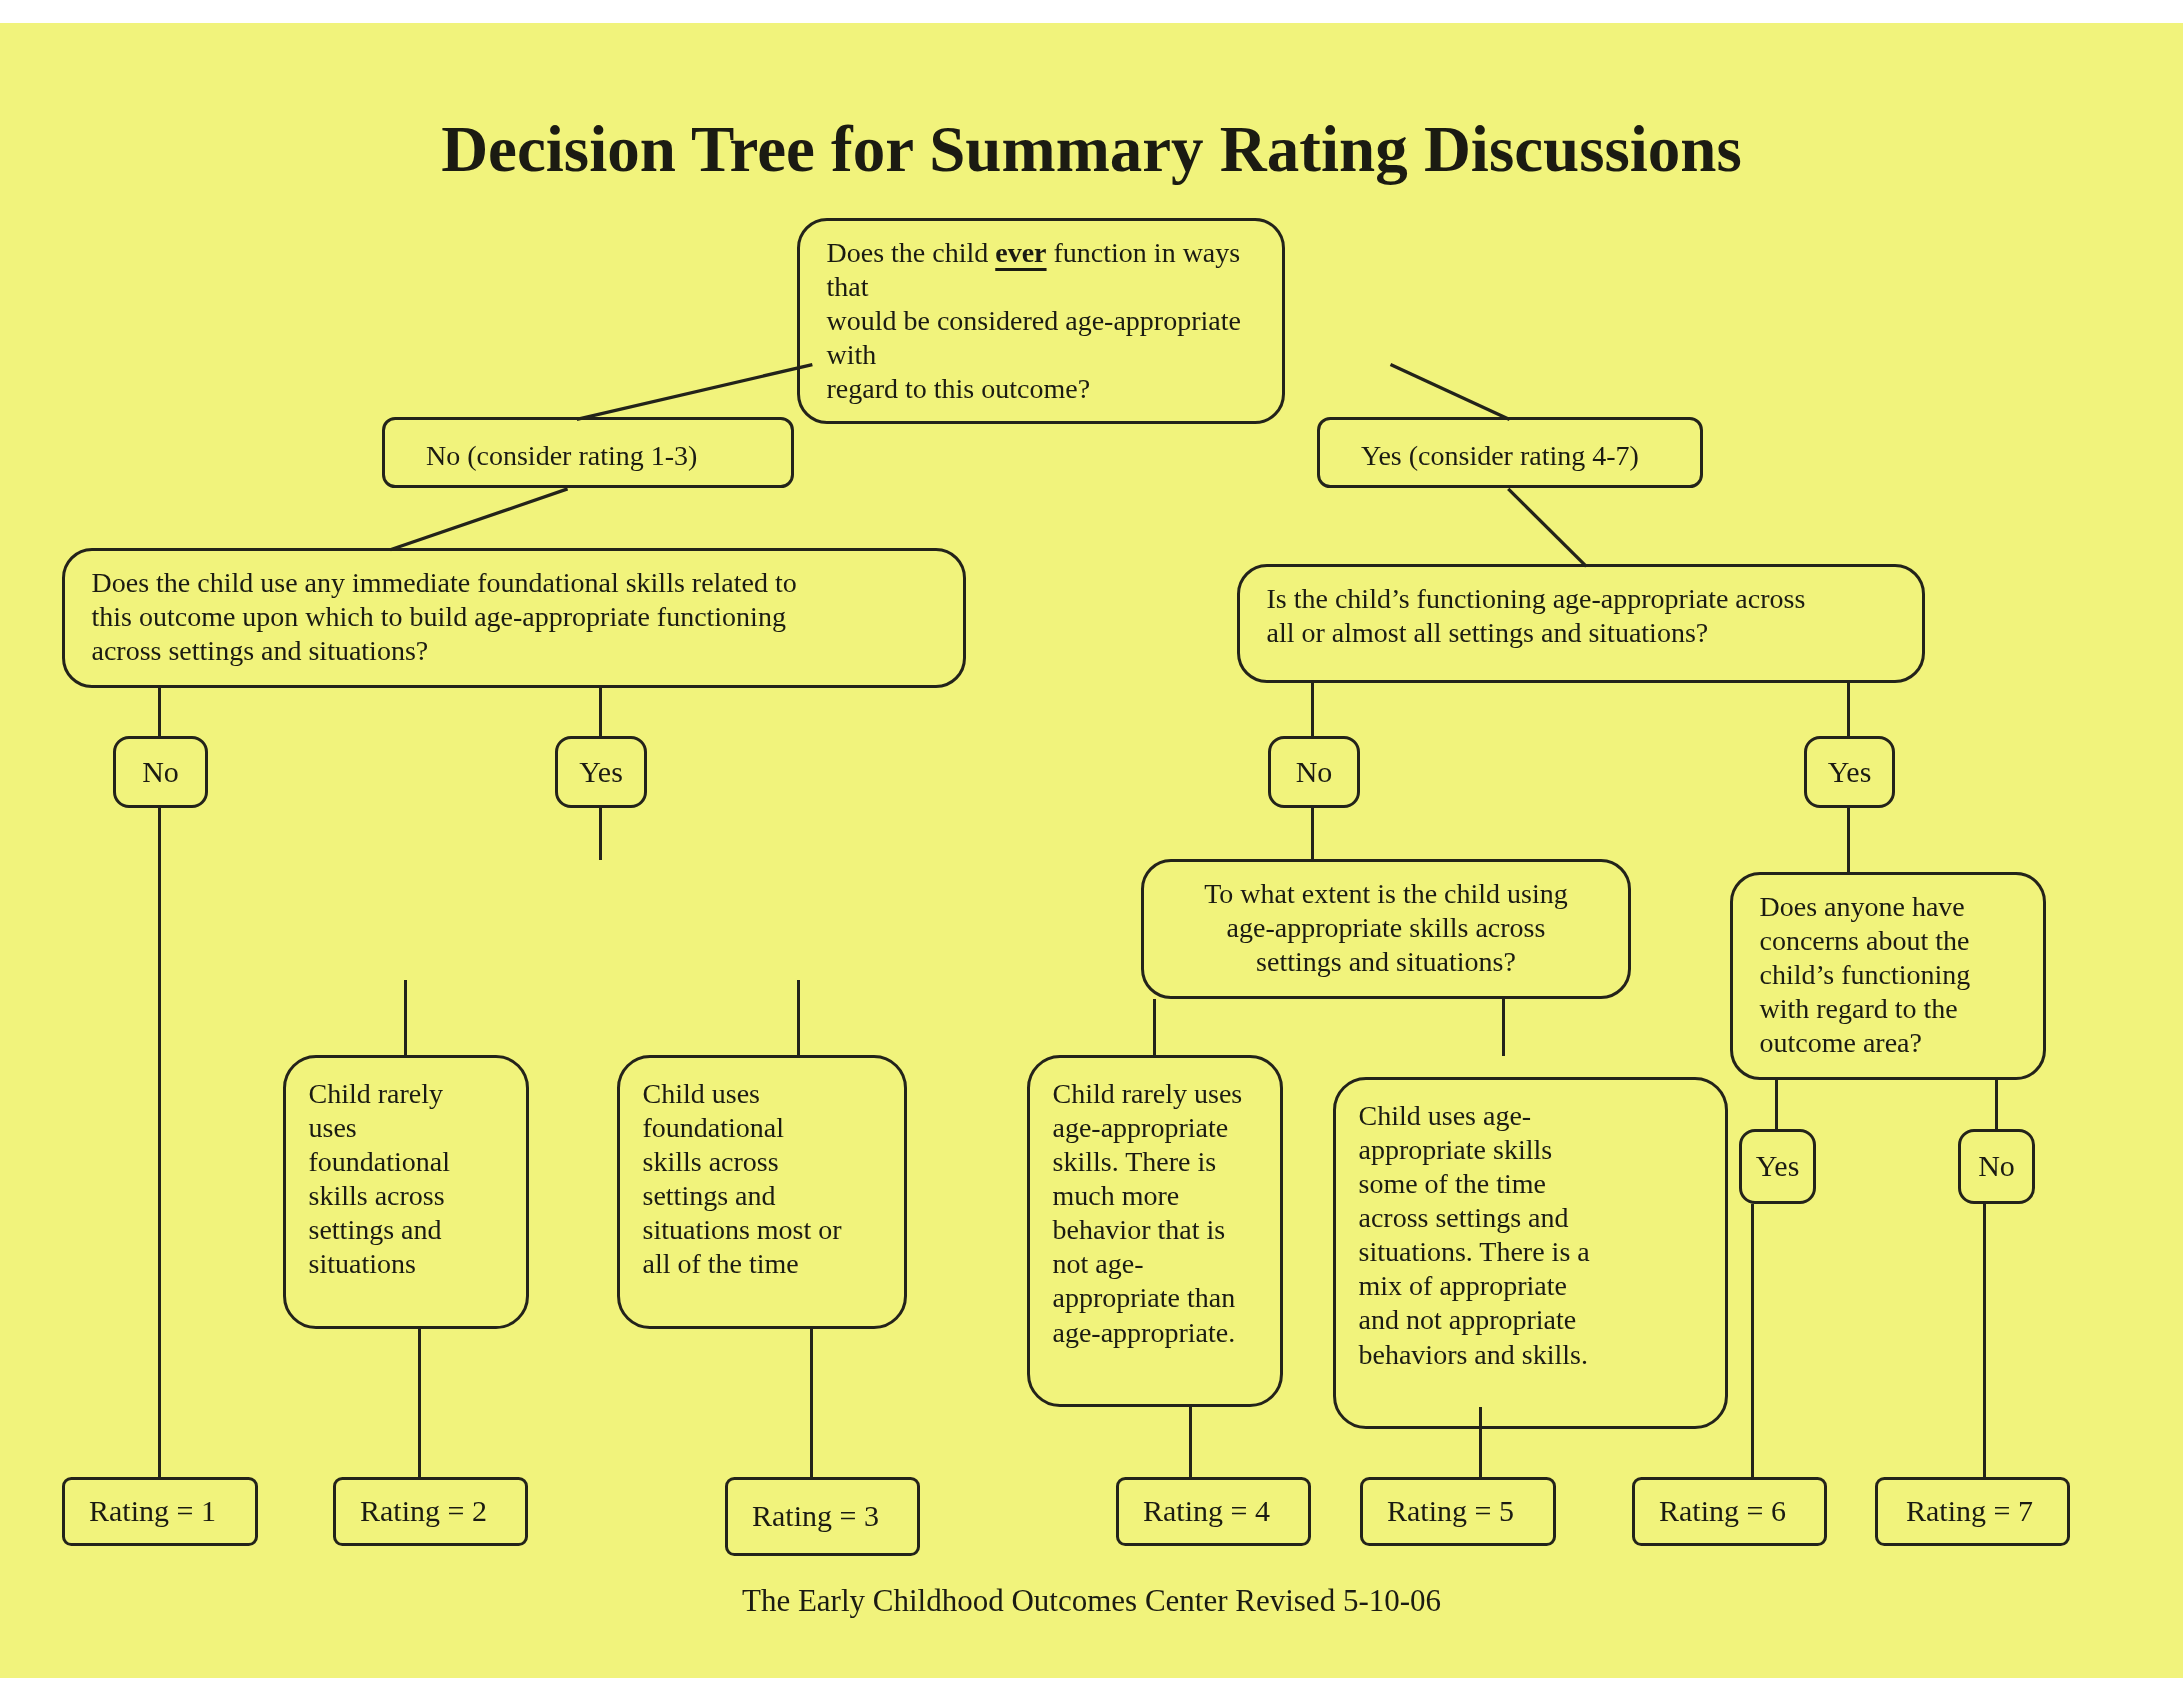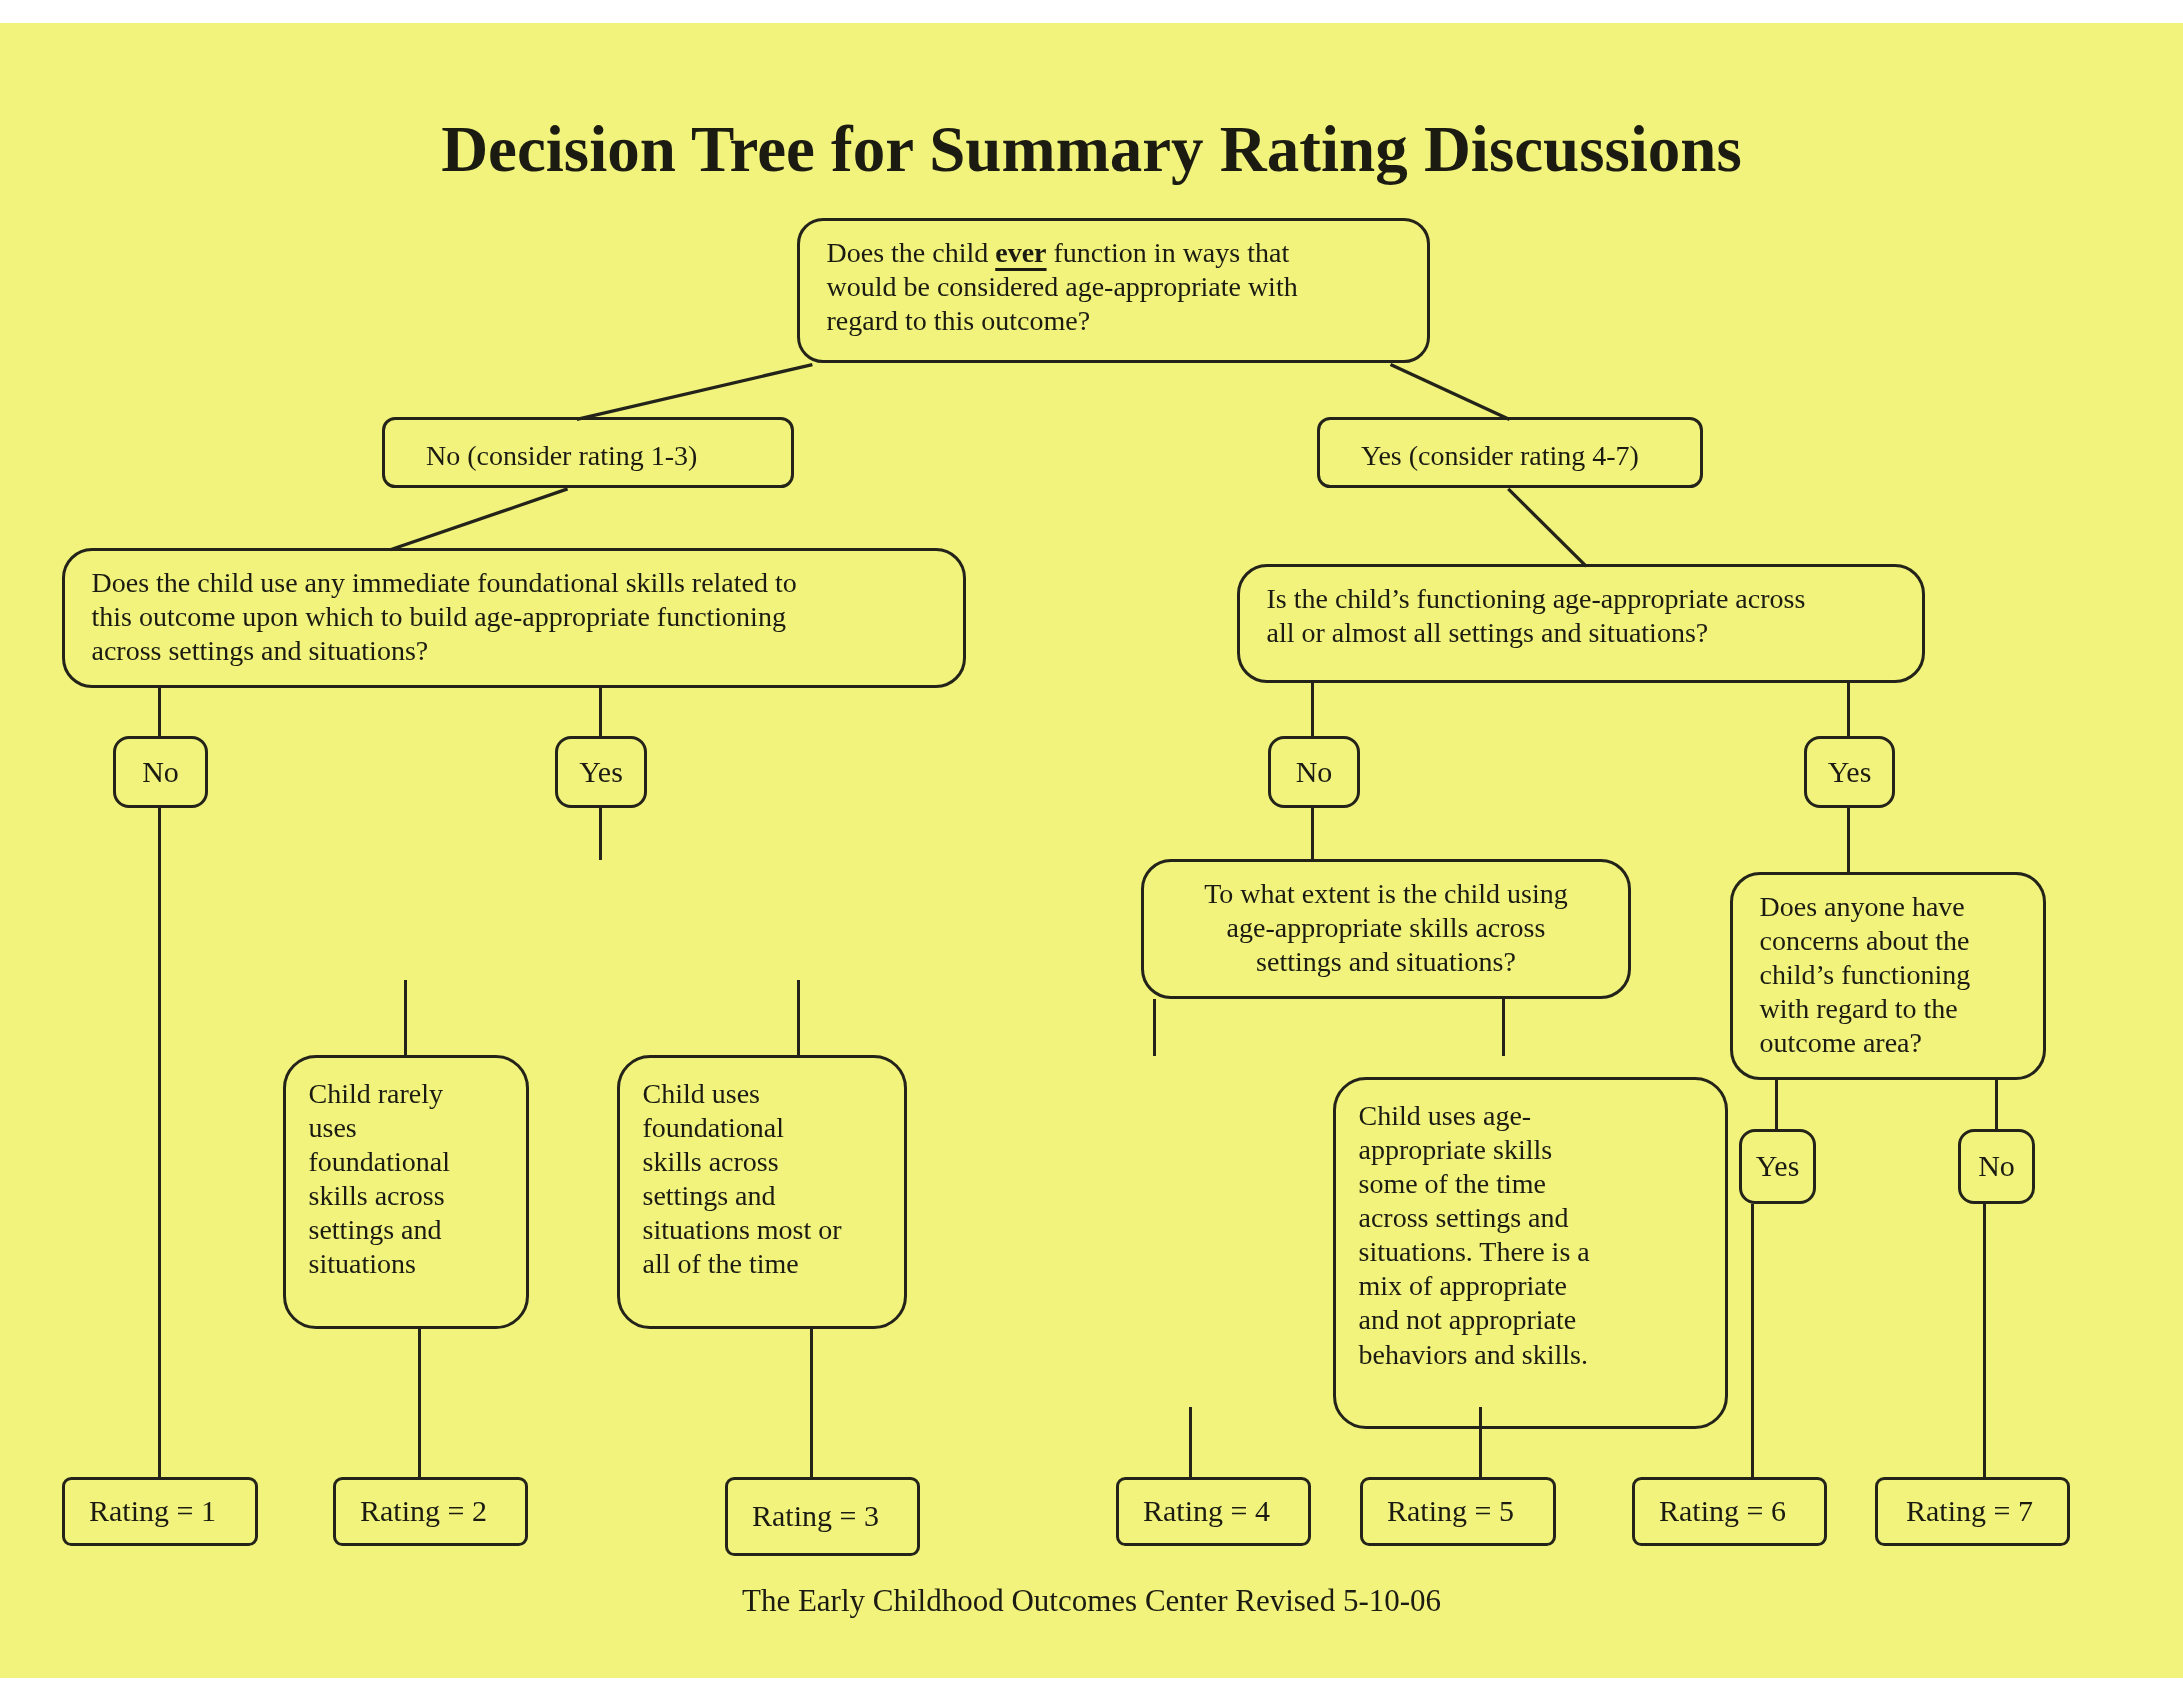--- a/index.html
+++ b/index.html
@@ -18,21 +18,21 @@
   .small{border-radius:16px;display:flex;align-items:center;justify-content:center;
          padding:0;font-size:30px;white-space:nowrap;}
   .rating{border-radius:9.3px;display:flex;align-items:center;padding:0 6.6px 0 24px;
           font-size:30px;white-space:nowrap;}
   .leaf{padding:18.5px 22.5px;border-radius:33px;}
   .emph{font-weight:bold;text-decoration:underline;text-decoration-thickness:2.6px;text-underline-offset:6px;}
   .vline{position:absolute;width:3.3px;background:#23231a;}
   svg.connectors{position:absolute;left:0;top:0;}
 
   
-  .n-root{left:797px;top:218px;width:633px;min-height:145px;border-radius:26px;}
+  .n-root{left:797px;top:218px;width:488px;min-height:145px;}
   .n-bno {left:382px; top:417px;width:412px;height:71px;border-radius:13.2px;padding-left:41px;}
   .n-byes{left:1317px;top:417px;width:386px;height:71px;border-radius:13.2px;padding-left:41px;}
   .n-qf  {left:62px;  top:548px;width:904px;min-height:140px;}
   .n-qa  {left:1237px;top:564px;width:688px;min-height:119px;}
   .n-no1 {left:113px; top:736px;width:95px;height:72px;}
   .n-yes1{left:555px; top:736px;width:92px;height:72px;}
   .n-no2 {left:1268px;top:736px;width:92px;height:72px;}
   .n-yes2{left:1804px;top:736px;width:91px;height:72px;}
   .n-exf {left:283px; top:859px;width:711px;min-height:121px;}
   .n-exa {left:1141px;top:859px;width:490px;min-height:140px;text-align:center;}
@@ -121,20 +121,28 @@
 foundational
 skills across
 settings and
 situations</div>
   <div class="node leaf n-l3">Child uses
 foundational
 skills across
 settings and
 situations most or
 all of the time</div>
+  <div class="node leaf n-l4">Child rarely uses
+age-appropriate
+skills.  There is
+much more
+behavior that is
+not age-
+appropriate than
+age-appropriate.</div>
   <div class="node leaf n-l5">Child uses age-
 appropriate skills
 some of the time
 across settings and
 situations.  There is a
 mix of appropriate
 and not appropriate
 behaviors and skills.</div>
 
   <div class="node small n-yes3">Yes</div>

